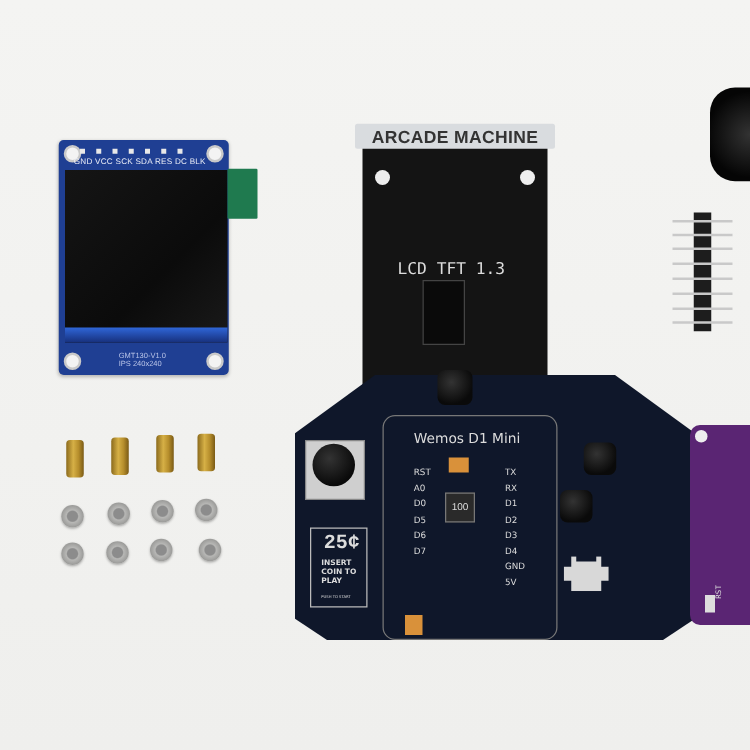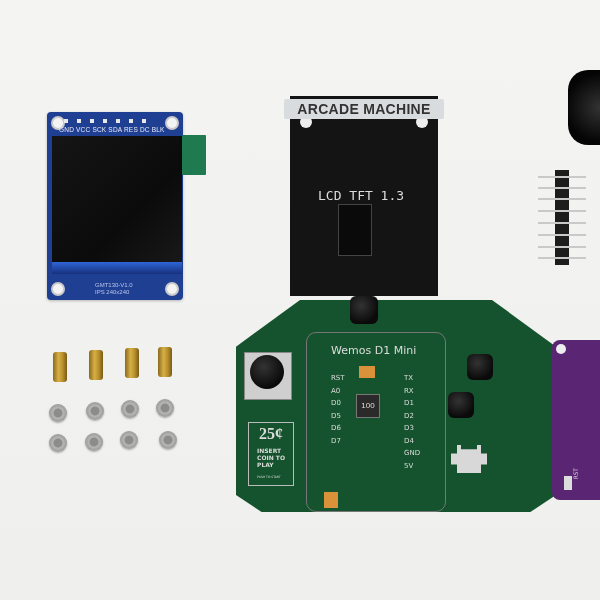--- a/index.html
+++ b/index.html
@@ -12,23 +12,23 @@
   #lcd .pin{width:4px;height:4px;background:#e8e8e8;}
   #lcd .pinlbl{position:absolute;left:12px;top:14px;font-size:6.5px;color:#e9ecf6;letter-spacing:.2px;white-space:nowrap;}
   #lcd .screen{position:absolute;left:5px;top:24px;width:130px;height:138px;background:linear-gradient(135deg,#151515,#0b0b0b 60%,#1a1a1a);}
   #lcd .flex{position:absolute;left:5px;top:150px;width:130px;height:12px;background:linear-gradient(180deg,#2f66d8,#17307c);}
   #lcd .model{position:absolute;left:48px;top:170px;font-size:6px;color:#b9c4e8;line-height:7px;}
   #tab{left:182px;top:135px;width:24px;height:40px;background:#1f7a4f;border-radius:1px;}
   
   .standoff{width:14px;height:30px;border-radius:3px;background:linear-gradient(90deg,#8b6a1c,#d6b046 40%,#b68e2c 70%,#7a5a15);}
   .screw{width:18px;height:18px;border-radius:50%;background:radial-gradient(circle at 50% 50%,#8c8c8c 0 4px,#b7b7b5 5px,#9a9a98 9px);box-shadow:0 1px 2px rgba(0,0,0,.3);}
   
-  #pcb-top{left:290px;top:96px;width:148px;height:200px;background:#141414;}
+  #pcb-top{left:290px;top:116px;width:148px;height:200px;background:#141414;}
   #title{left:284px;top:99px;width:160px;height:20px;background:#d9dcdf;border-radius:2px;text-align:center;font-size:14px;font-weight:bold;color:#333;line-height:20px;letter-spacing:.3px;}
-  #pcb-bottom{left:236px;top:300px;width:320px;height:212px;background:#14532d;clip-path:polygon(20% 0,80% 0,100% 22%,100% 92%,92% 100%,8% 100%,0 92%,0 22%);}
+  #pcb-bottom{left:236px;top:300px;width:320px;height:212px;background:#0f172a;clip-path:polygon(20% 0,80% 0,100% 22%,100% 92%,92% 100%,8% 100%,0 92%,0 22%);}
   .silk{position:absolute;color:#dcdcdc;font-family:"DejaVu Sans Mono",monospace;}
   .btn{position:absolute;background:radial-gradient(circle at 40% 35%,#333,#0a0a0a 70%);border-radius:6px;}
   
   #header{left:555px;top:170px;width:14px;height:95px;background:#1d1d1d;}
   .hpin{position:absolute;height:2px;width:48px;left:-17px;background:#c9c9c9;}
   #buzzer{left:568px;top:70px;width:40px;height:75px;border-radius:20px 0 0 20px;background:radial-gradient(circle at 80% 50%,#333,#050505 70%);}
   
   #wemos{left:552px;top:340px;width:60px;height:160px;background:#5a2573;border-radius:8px 0 0 8px;}
 </style>
 </head>
@@ -102,21 +102,21 @@
       <div>D3</div>
       <div>D4</div>
       <div>GND</div>
       <div>5V</div>
   </div>
 
   <div class="abs" style="left:8px;top:52px;width:46px;height:46px;background:#cfcfcf;border:1px solid #888"></div>
   <div class="btn" style="left:14px;top:55px;width:34px;height:34px;border-radius:50%"></div>
 
   <div class="abs" style="left:12px;top:122px;width:44px;height:62px;border:1px solid #bbb">
-    <div class="silk" style="left:10px;top:2px;font-size:16px;font-weight:bold;font-family:Liberation Serif, serif">25¢</div>
+    <div class="silk" style="left:10px;top:2px;font-size:16px;font-weight:bold;font-family:Liberation Mono, monospace">25¢</div>
     <div class="silk" style="left:8px;top:24px;width:34px;font-size:6px;font-weight:bold;line-height:7px;font-family:'DejaVu Sans',sans-serif">INSERT COIN TO PLAY</div>
     <div class="silk" style="left:8px;top:52px;font-size:3px;font-family:'DejaVu Sans',sans-serif">PUSH TO START</div>
   </div>
 
   <div class="btn" style="left:231px;top:54px;width:26px;height:26px"></div>
   <div class="btn" style="left:212px;top:92px;width:26px;height:26px"></div>
   <div class="abs" style="left:213px;top:145px;width:40px;height:28px;background:#d8d8d8;clip-path:polygon(20% 0,30% 0,30% 15%,70% 15%,70% 0,80% 0,80% 30%,95% 30%,95% 70%,80% 70%,80% 100%,20% 100%,20% 70%,5% 70%,5% 30%,20% 30%)"></div>
 </div>
 <div class="btn abs" style="left:350px;top:296px;width:28px;height:28px"></div>
 

